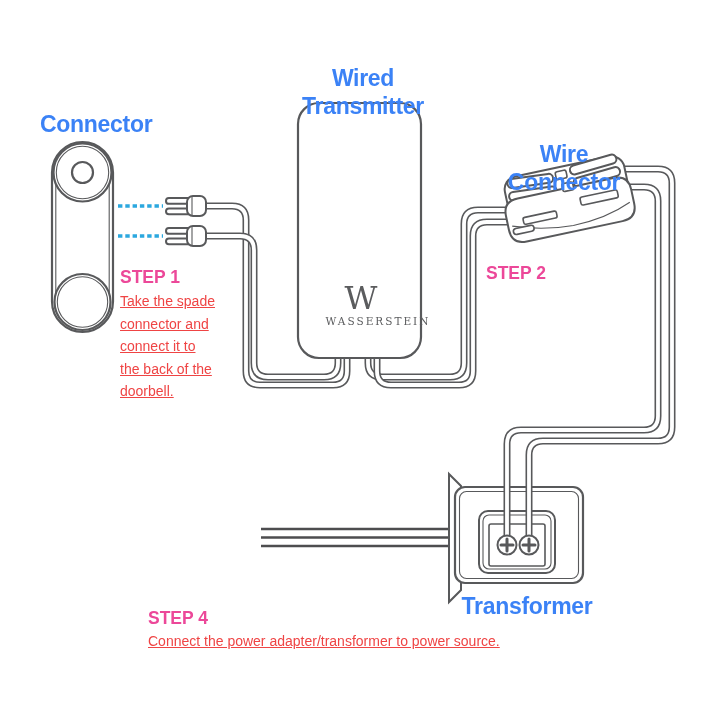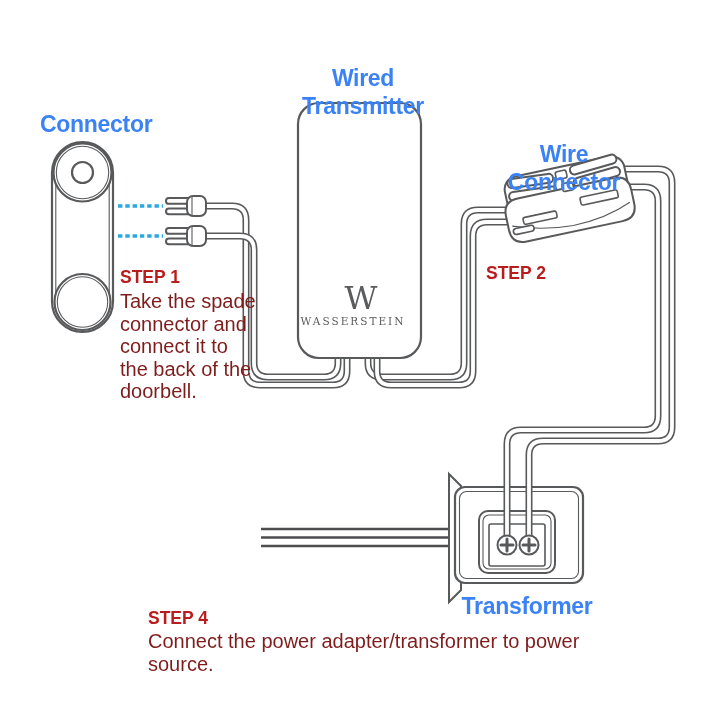--- a/index.html
+++ b/index.html
@@ -2,22 +2,22 @@
 <html><head>
 <meta charset="utf-8">
 <style>
   html,body{margin:0;padding:0;background:#ffffff;}
   .canvas{position:relative;width:720px;height:720px;background:#ffffff;overflow:hidden;
           font-family:"Liberation Sans",sans-serif;}
   .canvas svg{position:absolute;left:0;top:0;}
   .lbl{position:absolute;color:#3b82f6;font-weight:bold;font-size:23px;line-height:28px;
        text-align:center;letter-spacing:-0.3px;}
   .prewrap{white-space:pre-line;margin-top:44px;}
-  .step-h{position:absolute;color:#b91c1c;font-weight:bold;font-size:17.5px;line-height:21px;}
-  .step-b{position:absolute;color:#7f1d1d;font-size:20px;line-height:22.5px;white-space:pre-line;}
+  .step-h{position:absolute;color:#ec4899;font-weight:bold;font-size:17.5px;line-height:21px;}
+  .step-b{position:absolute;color:#ef4444;font-size:14px;line-height:22.5px;white-space:pre-line;text-decoration:underline;}
   .logo-w{position:absolute;font-family:"DejaVu Serif","Liberation Serif",serif;color:#5b5c5e;
           font-size:32px;line-height:32px;text-align:center;}
   .logo-name{position:absolute;font-family:"DejaVu Serif","Liberation Serif",serif;color:#5b5c5e;
           font-size:10.5px;letter-spacing:2px;text-align:center;}
   
   .ln{fill:#ffffff;stroke:#58595b;stroke-width:2.2;}
   .ln2{fill:#ffffff;stroke:#58595b;stroke-width:2;}
   .thin{fill:none;stroke:#58595b;stroke-width:1.1;}
   .wo{fill:none;stroke:#58595b;stroke-width:7;}
   .wi{fill:none;stroke:#ffffff;stroke-width:3.8;}
@@ -129,21 +129,21 @@
 
   <div class="lbl" style="left:268px;top:64px;width:190px;">Wired Transmitter</div>
 
   <div class="lbl prewrap" style="left:494px;top:96px;width:140px;">Wire
 Connector</div>
 
 
   <div class="lbl" style="left:452px;top:592px;width:150px;">Transformer</div>
 
   <div class="logo-w" style="left:329px;top:282px;width:64px;">W</div>
-  <div class="logo-name" style="left:291px;top:315px;width:124px;">WASSERSTEIN</div>
+  <div class="logo-name" style="left:316px;top:315px;width:124px;">WASSERSTEIN</div>
 
   <div class="step-h" style="left:120px;top:267px;">STEP 1</div>
   <div class="step-b" style="left:120px;top:290px;width:140px;">Take the spade
 connector and
 connect it to
 the back of the
 doorbell.</div>
 
   <div class="step-h" style="left:486px;top:263px;">STEP 2</div>
 

